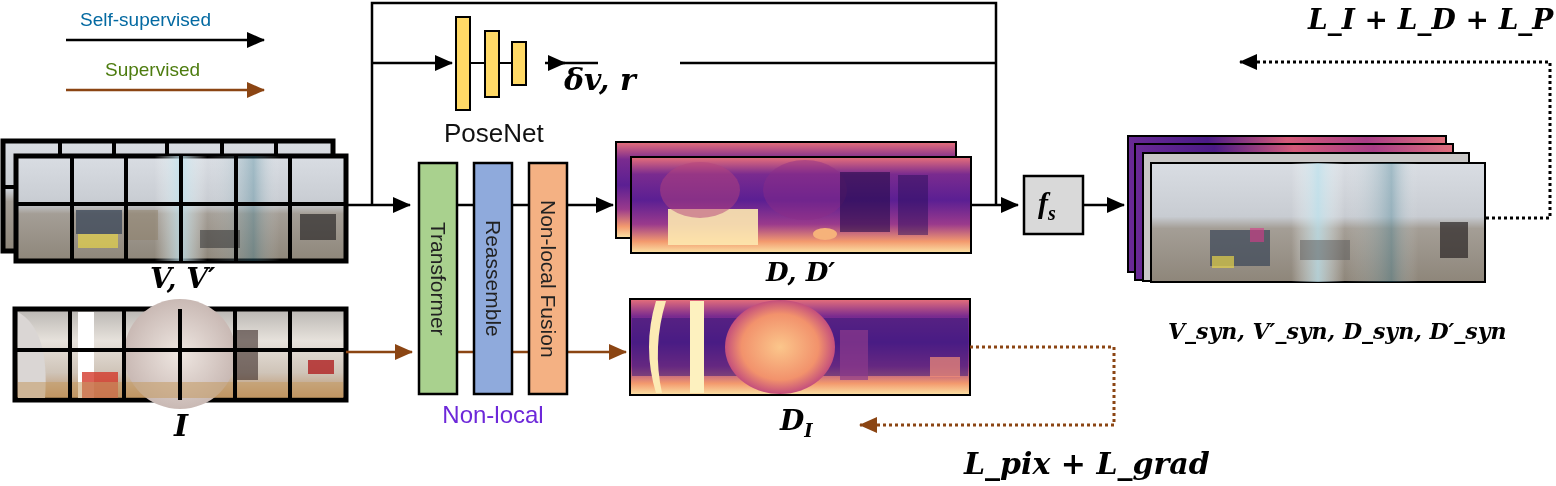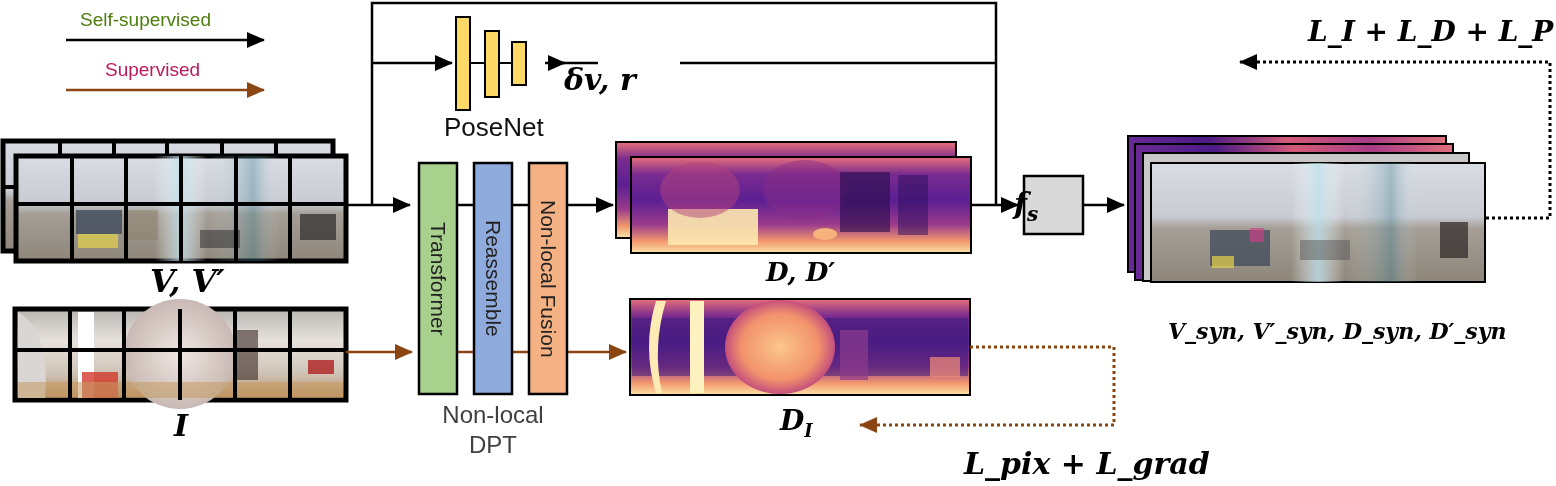--- a/index.html
+++ b/index.html
@@ -2,21 +2,21 @@
 <html><head>
 <meta charset="utf-8">
 <style>
   html, body { margin: 0; padding: 0; background: #ffffff; }
   body { width: 1556px; height: 486px; position: relative; overflow: hidden; font-family: "Liberation Sans", sans-serif; }
   #diagram { position: absolute; left: 0; top: 0; width: 1556px; height: 486px; }
   .sans { font-family: "Liberation Sans", sans-serif; }
   .label-abs { position: absolute; white-space: nowrap; }
   .legend-text { font-size: 19px; }
   .posenet-label { font-size: 26px; color: #111; }
-  .dpt-label { font-size: 24px; color: #404040; text-align: center; line-height: 30px; }
+  .dpt-label { font-size: 24px; color: #6d28d9; text-align: center; line-height: 30px; }
   .math-label { font-family: "DejaVu Serif", serif; font-weight: bold; font-style: italic; color: #000; }
   .vert-text { position: absolute; writing-mode: vertical-rl; font-size: 21px; color: #222; display: flex; align-items: center; justify-content: center; }
 </style>
 </head>
 <body>
 
 <svg id="diagram" viewBox="0 0 1556 486" xmlns="http://www.w3.org/2000/svg">
   <defs>
     <marker id="ah-black" markerWidth="10" markerHeight="10" refX="9" refY="5" orient="auto" markerUnits="userSpaceOnUse">
       <path d="M0,0 L10,5 L0,10 z" fill="#000"></path>
@@ -201,43 +201,42 @@
     <rect x="1212" y="256" width="22" height="12" fill="#e6d34a" opacity="0.7"></rect>
     <rect x="1250" y="228" width="14" height="14" fill="#d83a8a" opacity="0.6"></rect>
     <rect x="1300" y="240" width="50" height="20" fill="#555" opacity="0.5"></rect>
     <rect x="1440" y="222" width="28" height="36" fill="#2b2525" opacity="0.7"></rect>
   </g>
 
   <polyline points="1486,218 1550,218 1550,62 1240,62" fill="none" stroke="#000" stroke-width="3" stroke-dasharray="3,3" marker-end="url(#ah-black-lg)"></polyline>
   <polyline points="970,347 1114,347 1114,425 860,425" fill="none" stroke="#8B4513" stroke-width="3" stroke-dasharray="3,3" marker-end="url(#ah-brown-lg)"></polyline>
 </svg>
 
-<div class="label-abs sans legend-text" style="left:80px; top:9px; color:#4d7c0f;">Self-supervised</div>
-<div class="label-abs sans legend-text" style="left:105px; top:59px; color:#be185d;">Supervised</div>
-
-<div class="label-abs math-label" style="left:150px; top:262px; font-size:32px;font-style:italic;">V, V′</div>
+<div class="label-abs sans legend-text" style="left:80px; top:9px; color:#0369a1;">Self-supervised</div>
+<div class="label-abs sans legend-text" style="left:105px; top:59px; color:#4d7c0f;">Supervised</div>
+
+<div class="label-abs math-label" style="left:150px; top:262px; font-size:28px;font-style:italic;">V, V′</div>
 <div class="label-abs math-label" style="left:174px; top:408px; font-size:30px;">I</div>
 
-<div class="label-abs sans posenet-label" style="left:444px; top:112px;">PoseNet</div>
+<div class="label-abs sans posenet-label" style="left:444px; top:118px;">PoseNet</div>
 <div class="label-abs math-label" style="left:564px; top:62px; font-size:30px;">δv, r</div>
 
 <div class="vert-text" style="left:419px; top:163px; width:38px; height:231px;">Transformer</div>
 <div class="vert-text" style="left:474px; top:163px; width:38px; height:231px;">Reassemble</div>
 <div class="vert-text" style="left:529px; top:163px; width:38px; height:231px;">Non-local Fusion</div>
 
 <div class="label-abs dpt-label" style="left:423px; top:400px; width:140px;">
   <div>Non-local</div>
-  <div>DPT</div>
 </div>
 
 <div class="label-abs math-label" style="left:766px; top:257px; font-size:26px;text-align:center;">D, D′</div>
 <div class="label-abs math-label" style="left:780px; top:404px; font-size:28px;font-style:italic;">
   <span>D</span><sub style="font-size:18px;">I</sub>
 </div>
 
-<div class="label-abs math-label" style="left:1014px; top:186px; font-size:30px;">
+<div class="label-abs math-label" style="left:1038px; top:186px; font-size:30px;font-family:Liberation Serif, serif;">
   <span>f</span><sub style="font-size:20px;">s</sub>
 </div>
 
 <div class="label-abs math-label" style="left:1168px; top:282px; font-size:22px;margin-top:36px;">V_syn, V′_syn, D_syn, D′_syn</div>
 
-<div class="label-abs math-label" style="left:1308px; top:3px; font-size:28px;margin-top:12px;">L_I + L_D + L_P</div>
+<div class="label-abs math-label" style="left:1308px; top:3px; font-size:28px;">L_I + L_D + L_P</div>
 <div class="label-abs math-label" style="left:964px; top:446px; font-size:30px;">L_pix + L_grad</div>
 
 </body></html>

